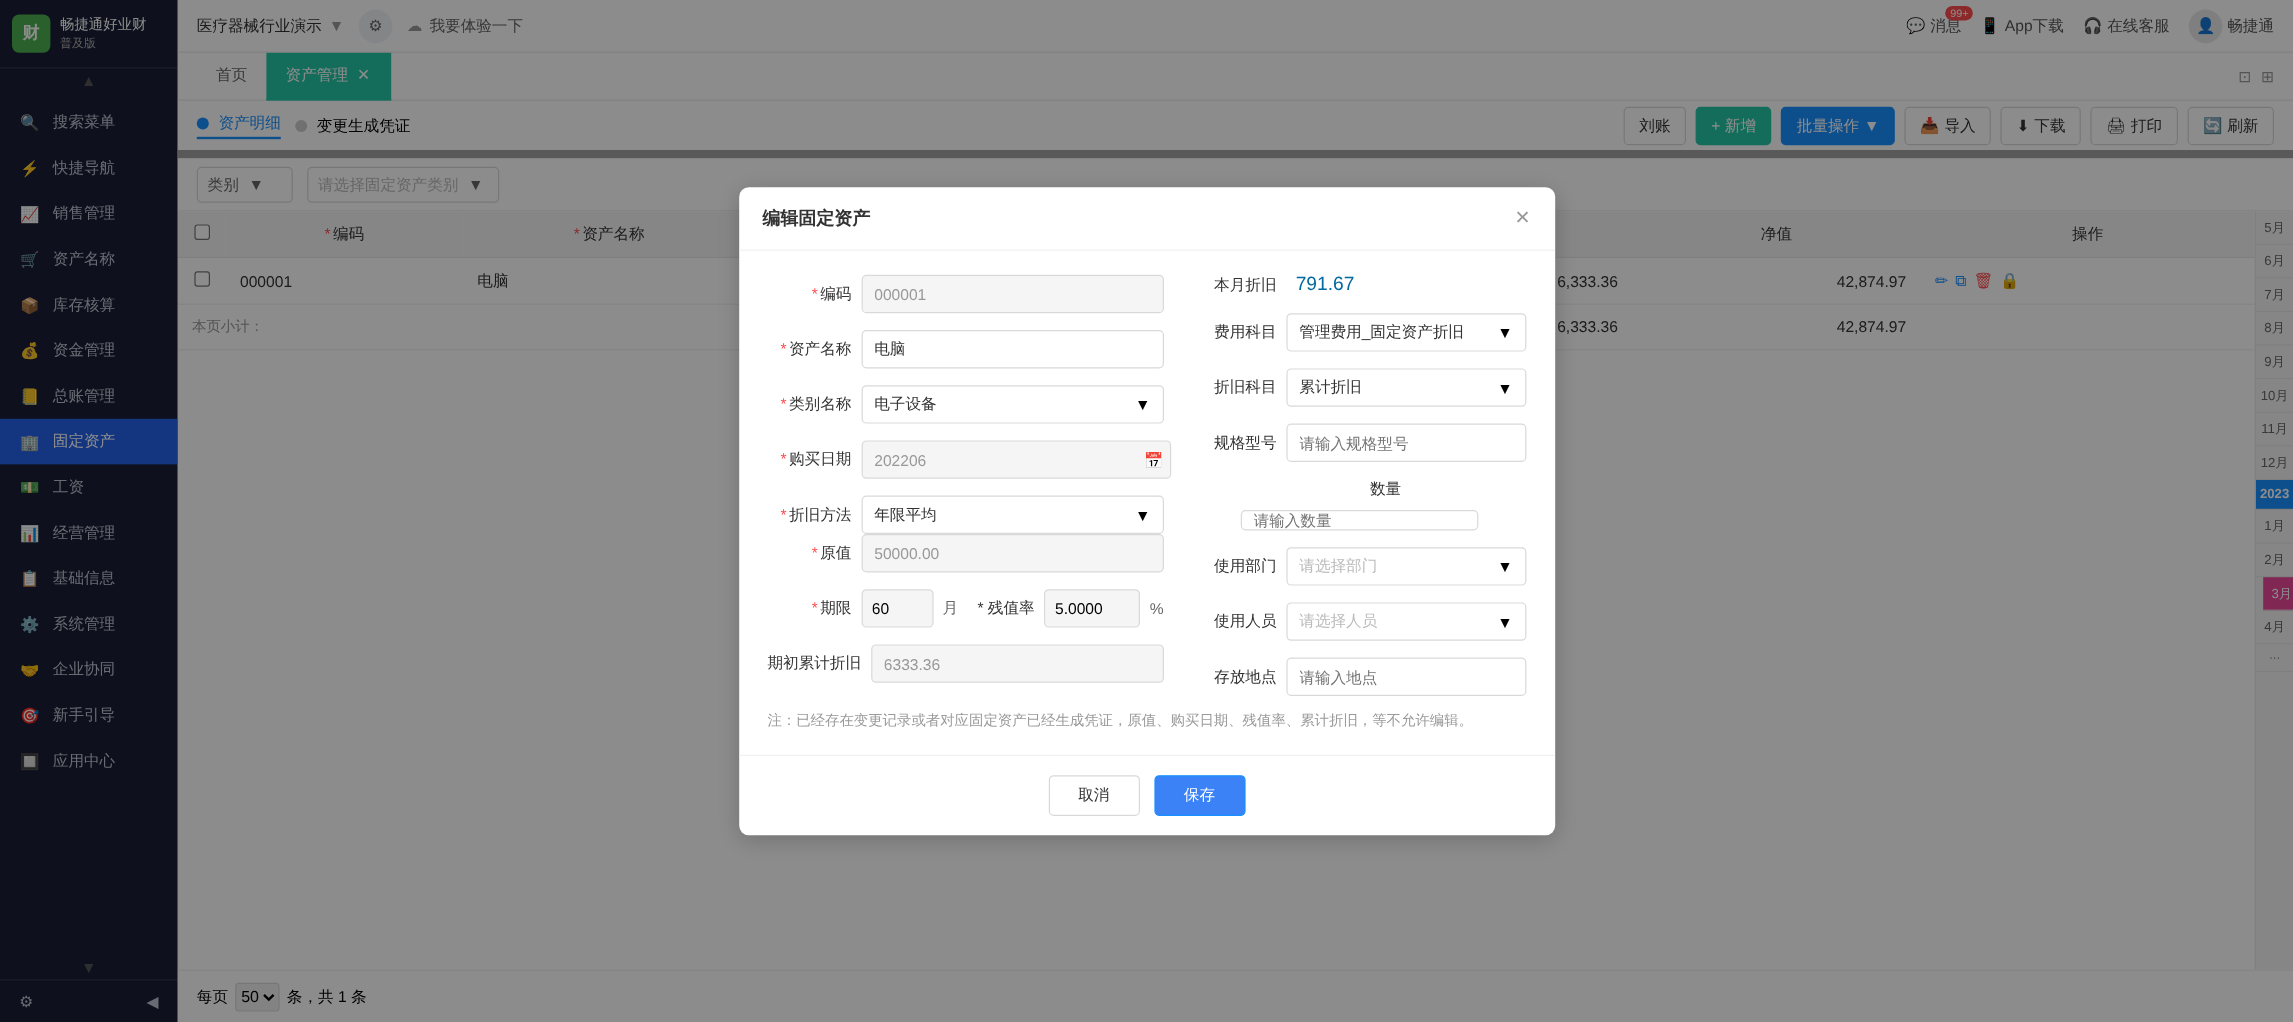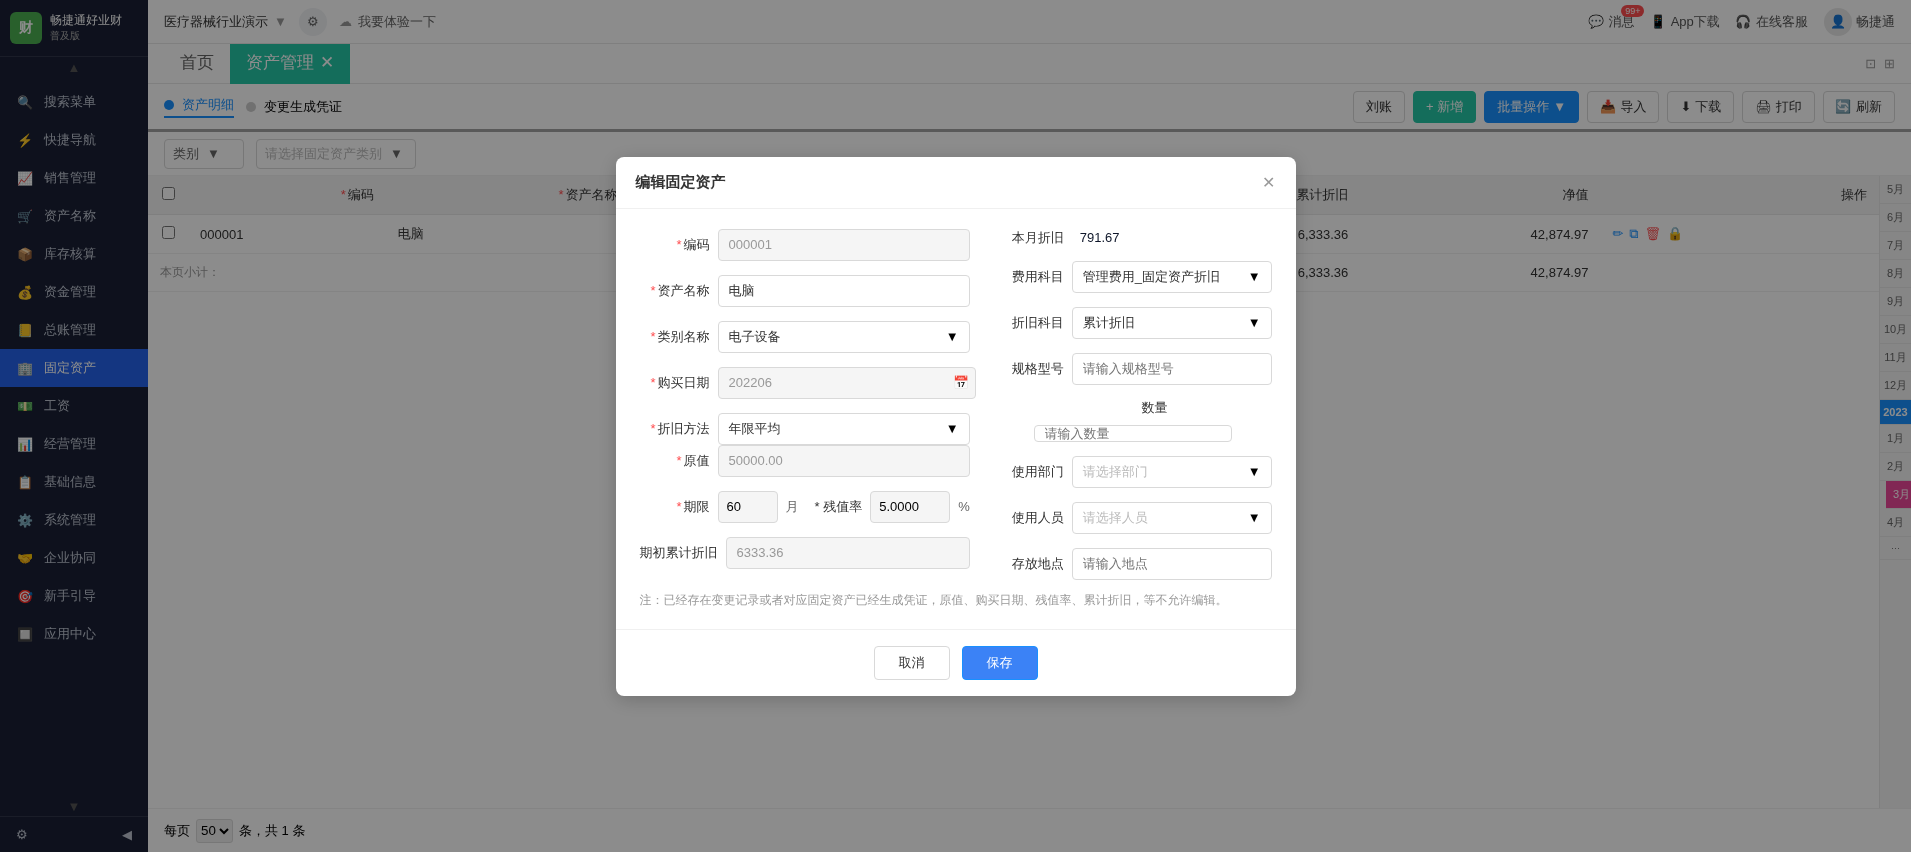--- a/index.html
+++ b/index.html
@@ -32,49 +32,49 @@
     .gear-btn { width: 28px; height: 28px; border-radius: 50%; background: #f0f2f5; display: flex; align-items: center; justify-content: center; cursor: pointer; color: #666; }
     .experience-btn { display: flex; align-items: center; gap: 6px; color: #666; font-size: 13px; cursor: pointer; }
 
     .topbar-right { margin-left: auto; display: flex; align-items: center; gap: 16px; }
     .topbar-right-item { display: flex; align-items: center; gap: 4px; color: #555; font-size: 13px; cursor: pointer; position: relative; }
     .badge { position: absolute; top: -8px; right: -10px; background: #ff4d4f; color: white; font-size: 9px; border-radius: 8px; padding: 1px 4px; }
     .avatar { width: 28px; height: 28px; border-radius: 50%; background: #e8e8e8; display: flex; align-items: center; justify-content: center; color: #666; }
 
     
     .tabbar { height: 40px; background: white; display: flex; align-items: center; padding: 0 16px; border-bottom: 1px solid #e8e8e8; }
-    .tab { height: 40px; padding: 0 16px; display: flex; align-items: center; gap: 6px; cursor: pointer; color: #666; font-size: 17px; border-bottom: 2px solid transparent; justify-content: center; }
+    .tab { height: 40px; padding: 0 16px; display: flex; align-items: center; gap: 6px; cursor: pointer; color: #666; font-size: 13px; border-bottom: 2px solid transparent; justify-content: center; }
     .tab.active { color: white; background: #26c6a6; border-bottom-color: #26c6a6; }
     .tab-close { width: 14px; height: 14px; display: flex; align-items: center; justify-content: center; border-radius: 50%; color: white; }
     .tab-home { color: #666; }
     .tab-bar-right { margin-left: auto; display: flex; align-items: center; gap: 8px; }
     .tab-bar-btn { color: #999; cursor: pointer; }
 
     
     .page-content { flex: 1; background: white; overflow: hidden; position: relative; }
 
     
-    .page-toolbar { height: 48px; background: white; display: flex; align-items: center; padding: 0 16px; gap: 12px; border-bottom: 3px solid #a3a3a3; }
+    .page-toolbar { height: 48px; background: white; display: flex; align-items: center; padding: 0 16px; gap: 12px; border-bottom: 7px solid #a3a3a3; }
     .view-btn { display: flex; align-items: center; gap: 4px; font-size: 13px; cursor: pointer; color: #1890ff; }
 
     .page-actions { margin-left: auto; display: flex; gap: 8px; align-items: center; }
     .btn { height: 32px; padding: 0 12px; border-radius: 4px; font-size: 13px; cursor: pointer; border: 1px solid #d9d9d9; background: white; display: flex; align-items: center; gap: 4px; }
     .btn-primary { background: #1890ff; color: white; border-color: #1890ff; }
     .btn-teal { background: #26c6a6; color: white; border-color: #26c6a6; }
     .btn-outline { background: white; color: #333; }
 
     
     .filter-row { height: 44px; background: white; display: flex; align-items: center; padding: 0 16px; gap: 12px; border-bottom: 1px solid #f0f0f0; }
     .filter-select { height: 30px; padding: 0 8px; border: 1px solid #d9d9d9; border-radius: 4px; display: flex; align-items: center; gap: 4px; cursor: pointer; color: #666; font-size: 13px; min-width: 80px; }
     .filter-select-wide { min-width: 160px; }
 
     
     .table-wrap { overflow: auto; height: calc(100% - 140px); }
     table { width: 100%; border-collapse: collapse; }
-    th { background: #f5f5f5; padding: 10px 12px; text-align: right; font-weight: 500; color: #333; font-size: 13px; border-bottom: 1px solid #e8e8e8; white-space: nowrap; }
+    th { background: #f5f5f5; padding: 10px 12px; text-align: center; font-weight: 500; color: #333; font-size: 13px; border-bottom: 1px solid #e8e8e8; white-space: nowrap; }
     td { padding: 10px 12px; font-size: 13px; color: #333; border-bottom: 1px solid #f0f0f0; }
     .col-check { width: 40px; text-align: center; }
     .required-star { color: #ff4d4f; margin-right: 2px; }
 
     
     .month-panel { width: 32px; background: #f5f5f5; border-left: 1px solid #e8e8e8; display: flex; flex-direction: column; align-items: center; }
     .month-item { width: 100%; text-align: center; padding: 6px 2px; font-size: 11px; color: #666; cursor: pointer; border-bottom: 1px solid #e8e8e8; }
     .month-item.highlight { background: #ec4899; color: white; margin-left: 12px; }
     .month-item.year { background: #1890ff; color: white; font-weight: bold; }
 
@@ -452,21 +452,21 @@
           <div class="form-item">
             <label class="form-label">期初累计折旧</label>
             <input type="text" class="form-input disabled" value="6333.36" style="background: rgb(245, 245, 245);">
           </div>
         </div>
 
         <div>
 
           <div class="form-item" style="margin-bottom:14px;">
             <label class="form-label">本月折旧</label>
-            <span style="font-size:13px;color:#0f172a;margin-left:8px;">791.67</span>
+            <span style="font-size:16px;color:#0369a1;margin-left:8px;">791.67</span>
           </div>
 
           <div class="form-item" style="margin-bottom:14px;">
             <label class="form-label">费用科目</label>
             <div class="form-select">
               <span class="form-select-text">管理费用_固定资产折旧</span>
               <span>▼</span>
             </div>
           </div>
 

